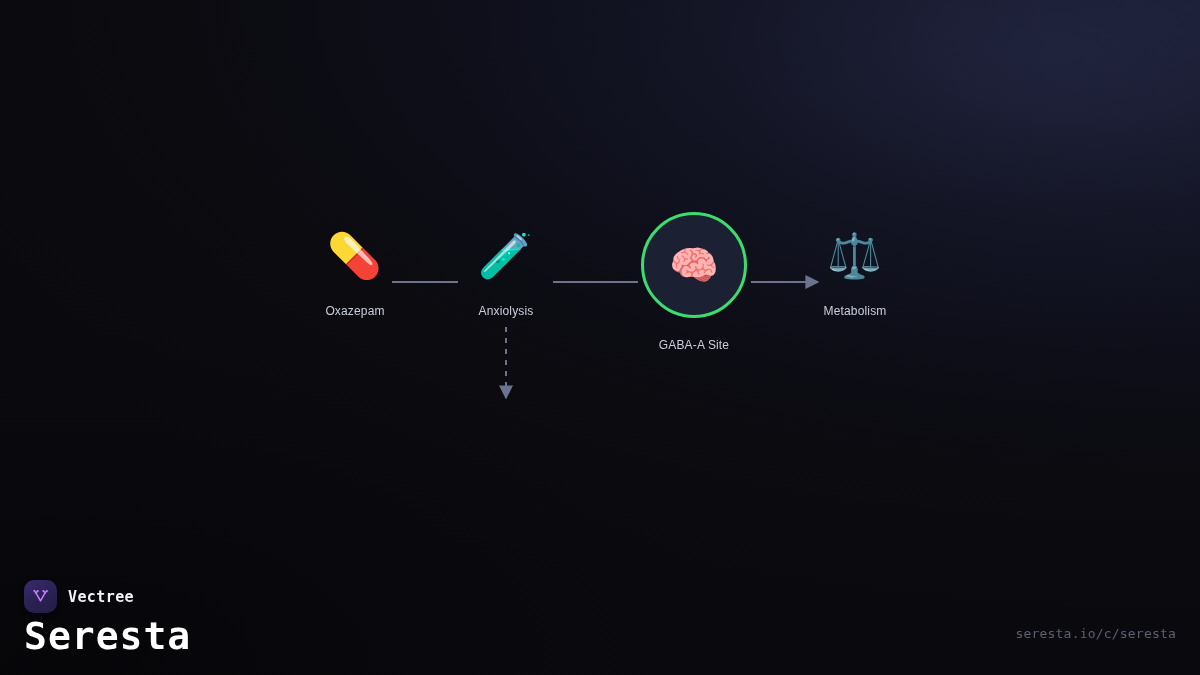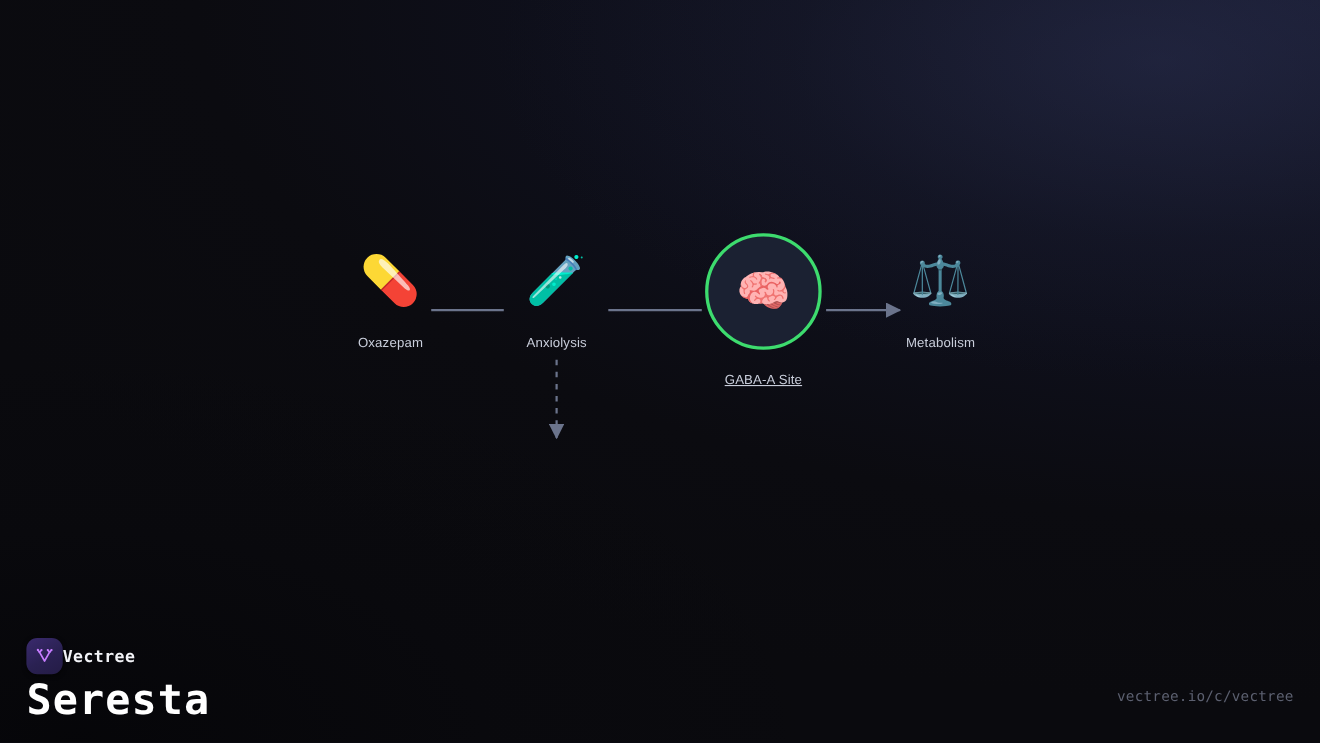--- a/index.html
+++ b/index.html
@@ -75,31 +75,32 @@
     font-size: 40px;
     box-sizing: border-box;
   }
   .node-label {
     margin-top: 18px;
     font-size: 12px;
     color: #c9cedb;
     white-space: nowrap;
     letter-spacing: 0.15px;
   }
-  .node-label.below-ring { margin-top: 20px; text-decoration: underline; }
+  .node-label.below-ring { margin-top: 20px; }
 
   
   #footer { position: absolute; left: 0; bottom: 0; width: 1200px; z-index: 6; }
 
   #brand-row {
     position: absolute;
     left: 24px;
     bottom: 62px;
     display: flex;
     align-items: center;
+    gap: 11px;
   }
   #brand-logo {
     width: 33px;
     height: 33px;
     border-radius: 10px;
     background: linear-gradient(150deg, #3a2a6e 0%, #2a2152 55%, #241c46 100%);
     display: flex;
     align-items: center;
     justify-content: center;
     box-shadow: 0 1px 4px rgba(0,0,0,0.5);
@@ -195,16 +196,16 @@
             <circle cx="15.7" cy="5.0" r="1.25"></circle>
             <circle cx="20.0" cy="4.9" r="1.25"></circle>
           </g>
         </svg>
       </div>
       <div id="brand-name">Vectree</div>
     </div>
 
     <div id="page-title">Seresta</div>
 
-    <div id="footer-url">vectree.io/c/vectree</div>
+    <div id="footer-url">seresta.io/c/seresta</div>
   </div>
 
 </div>
 
 </body></html>

